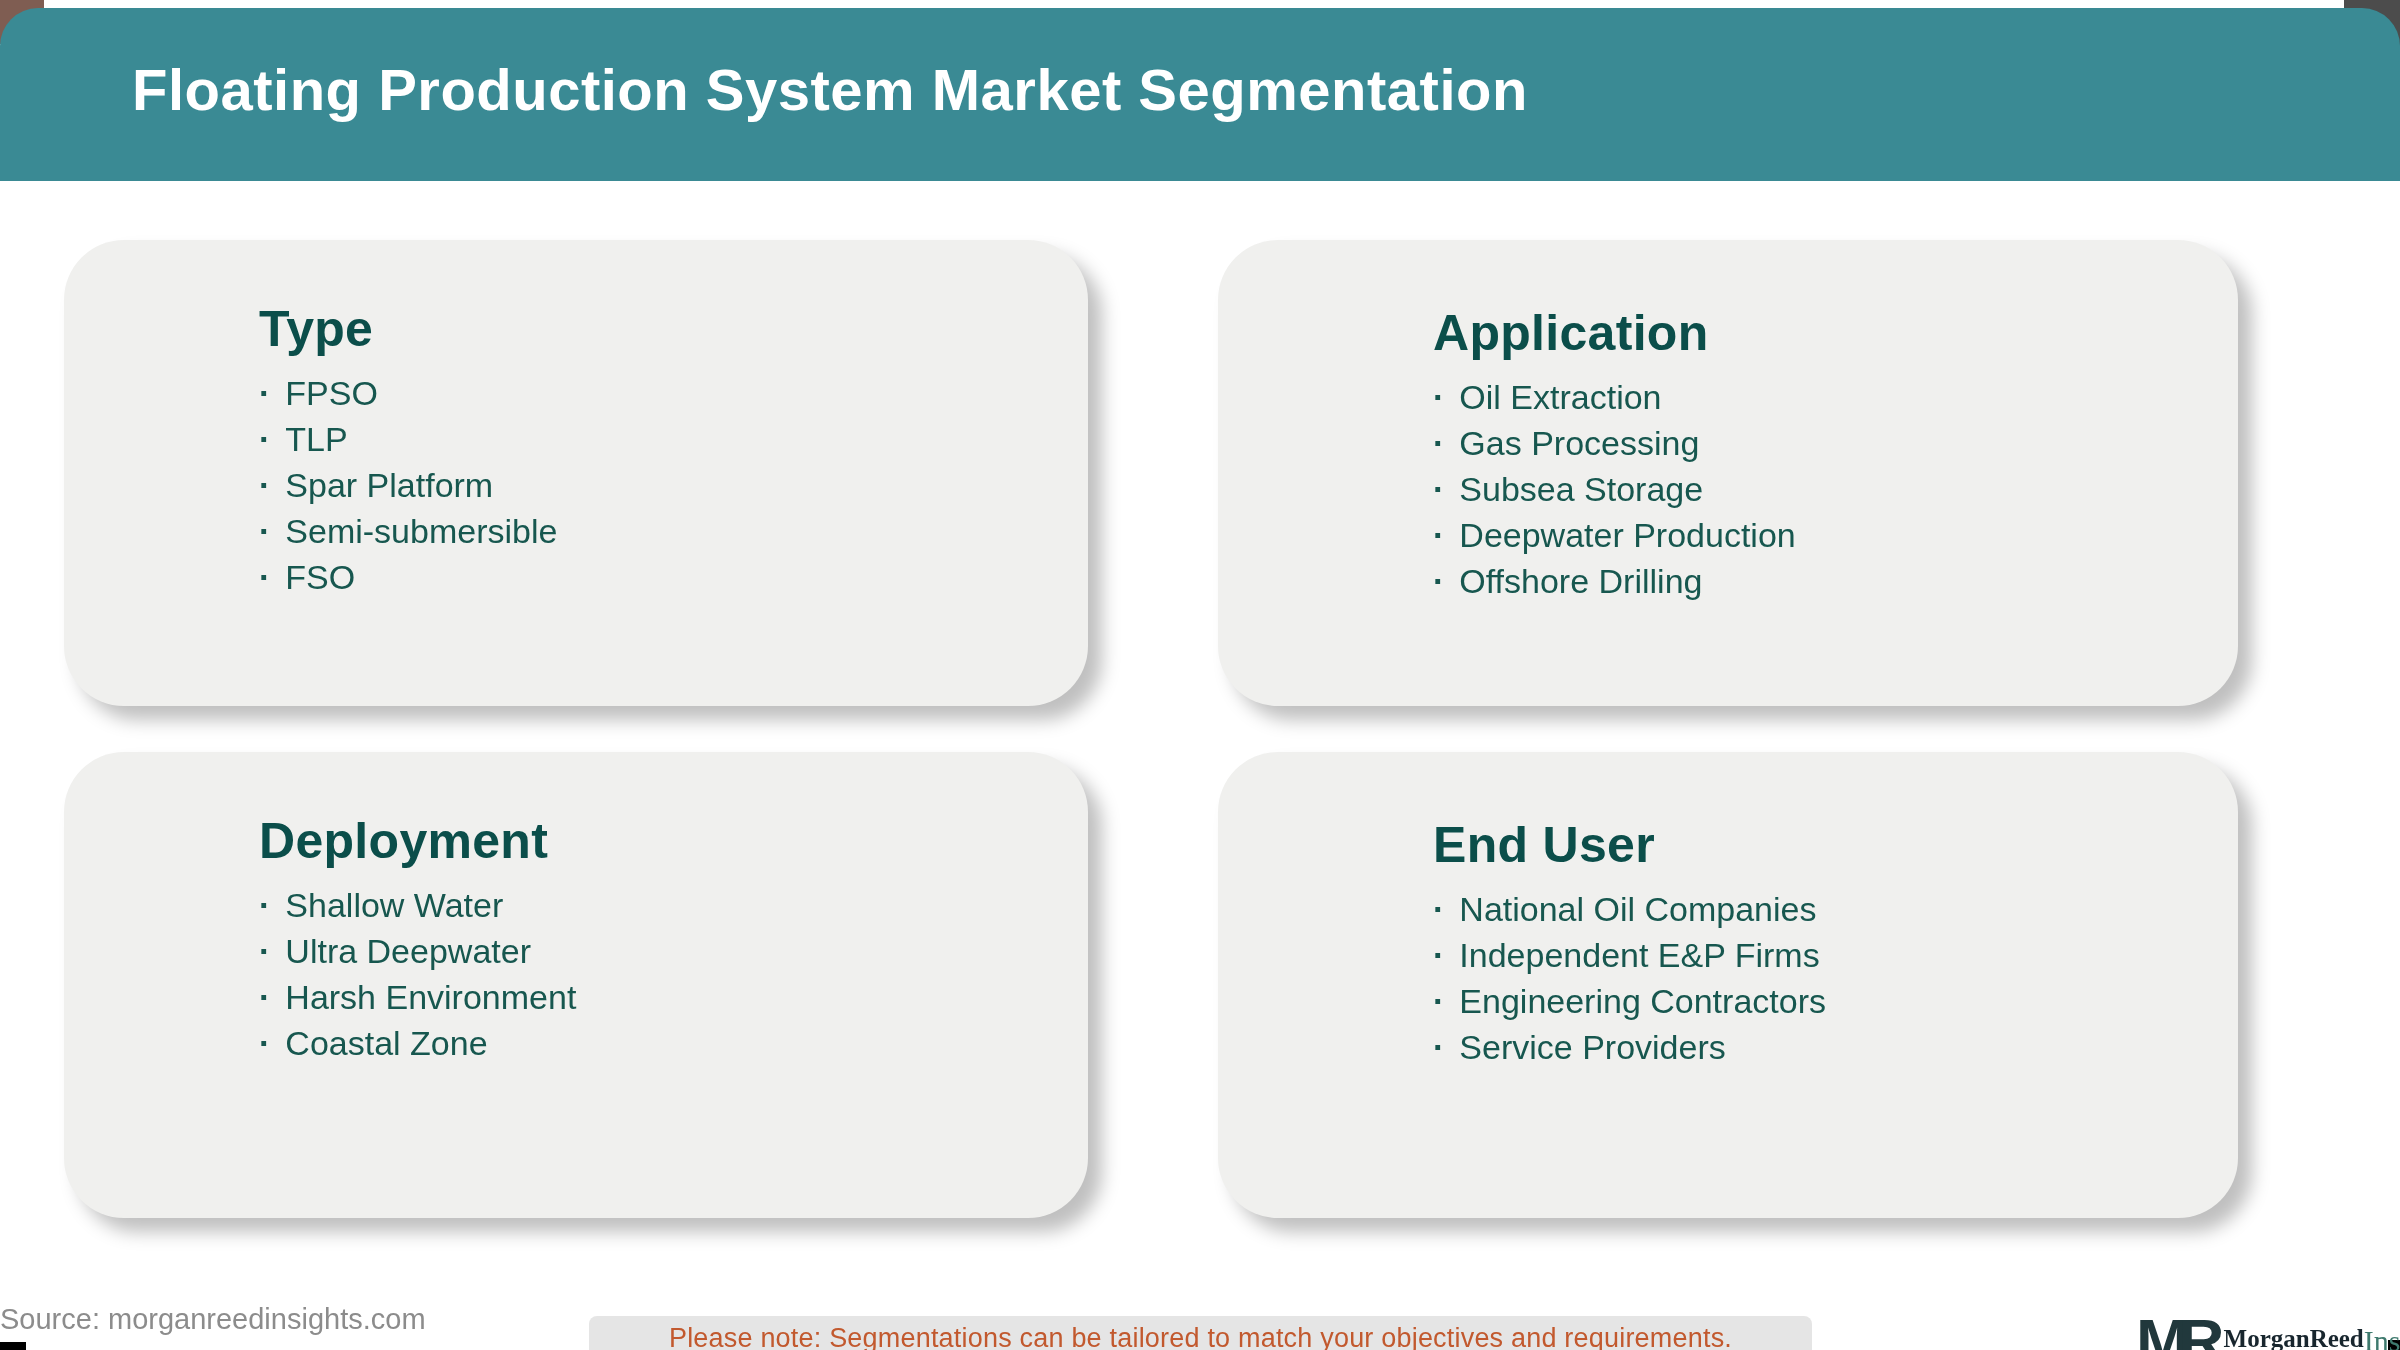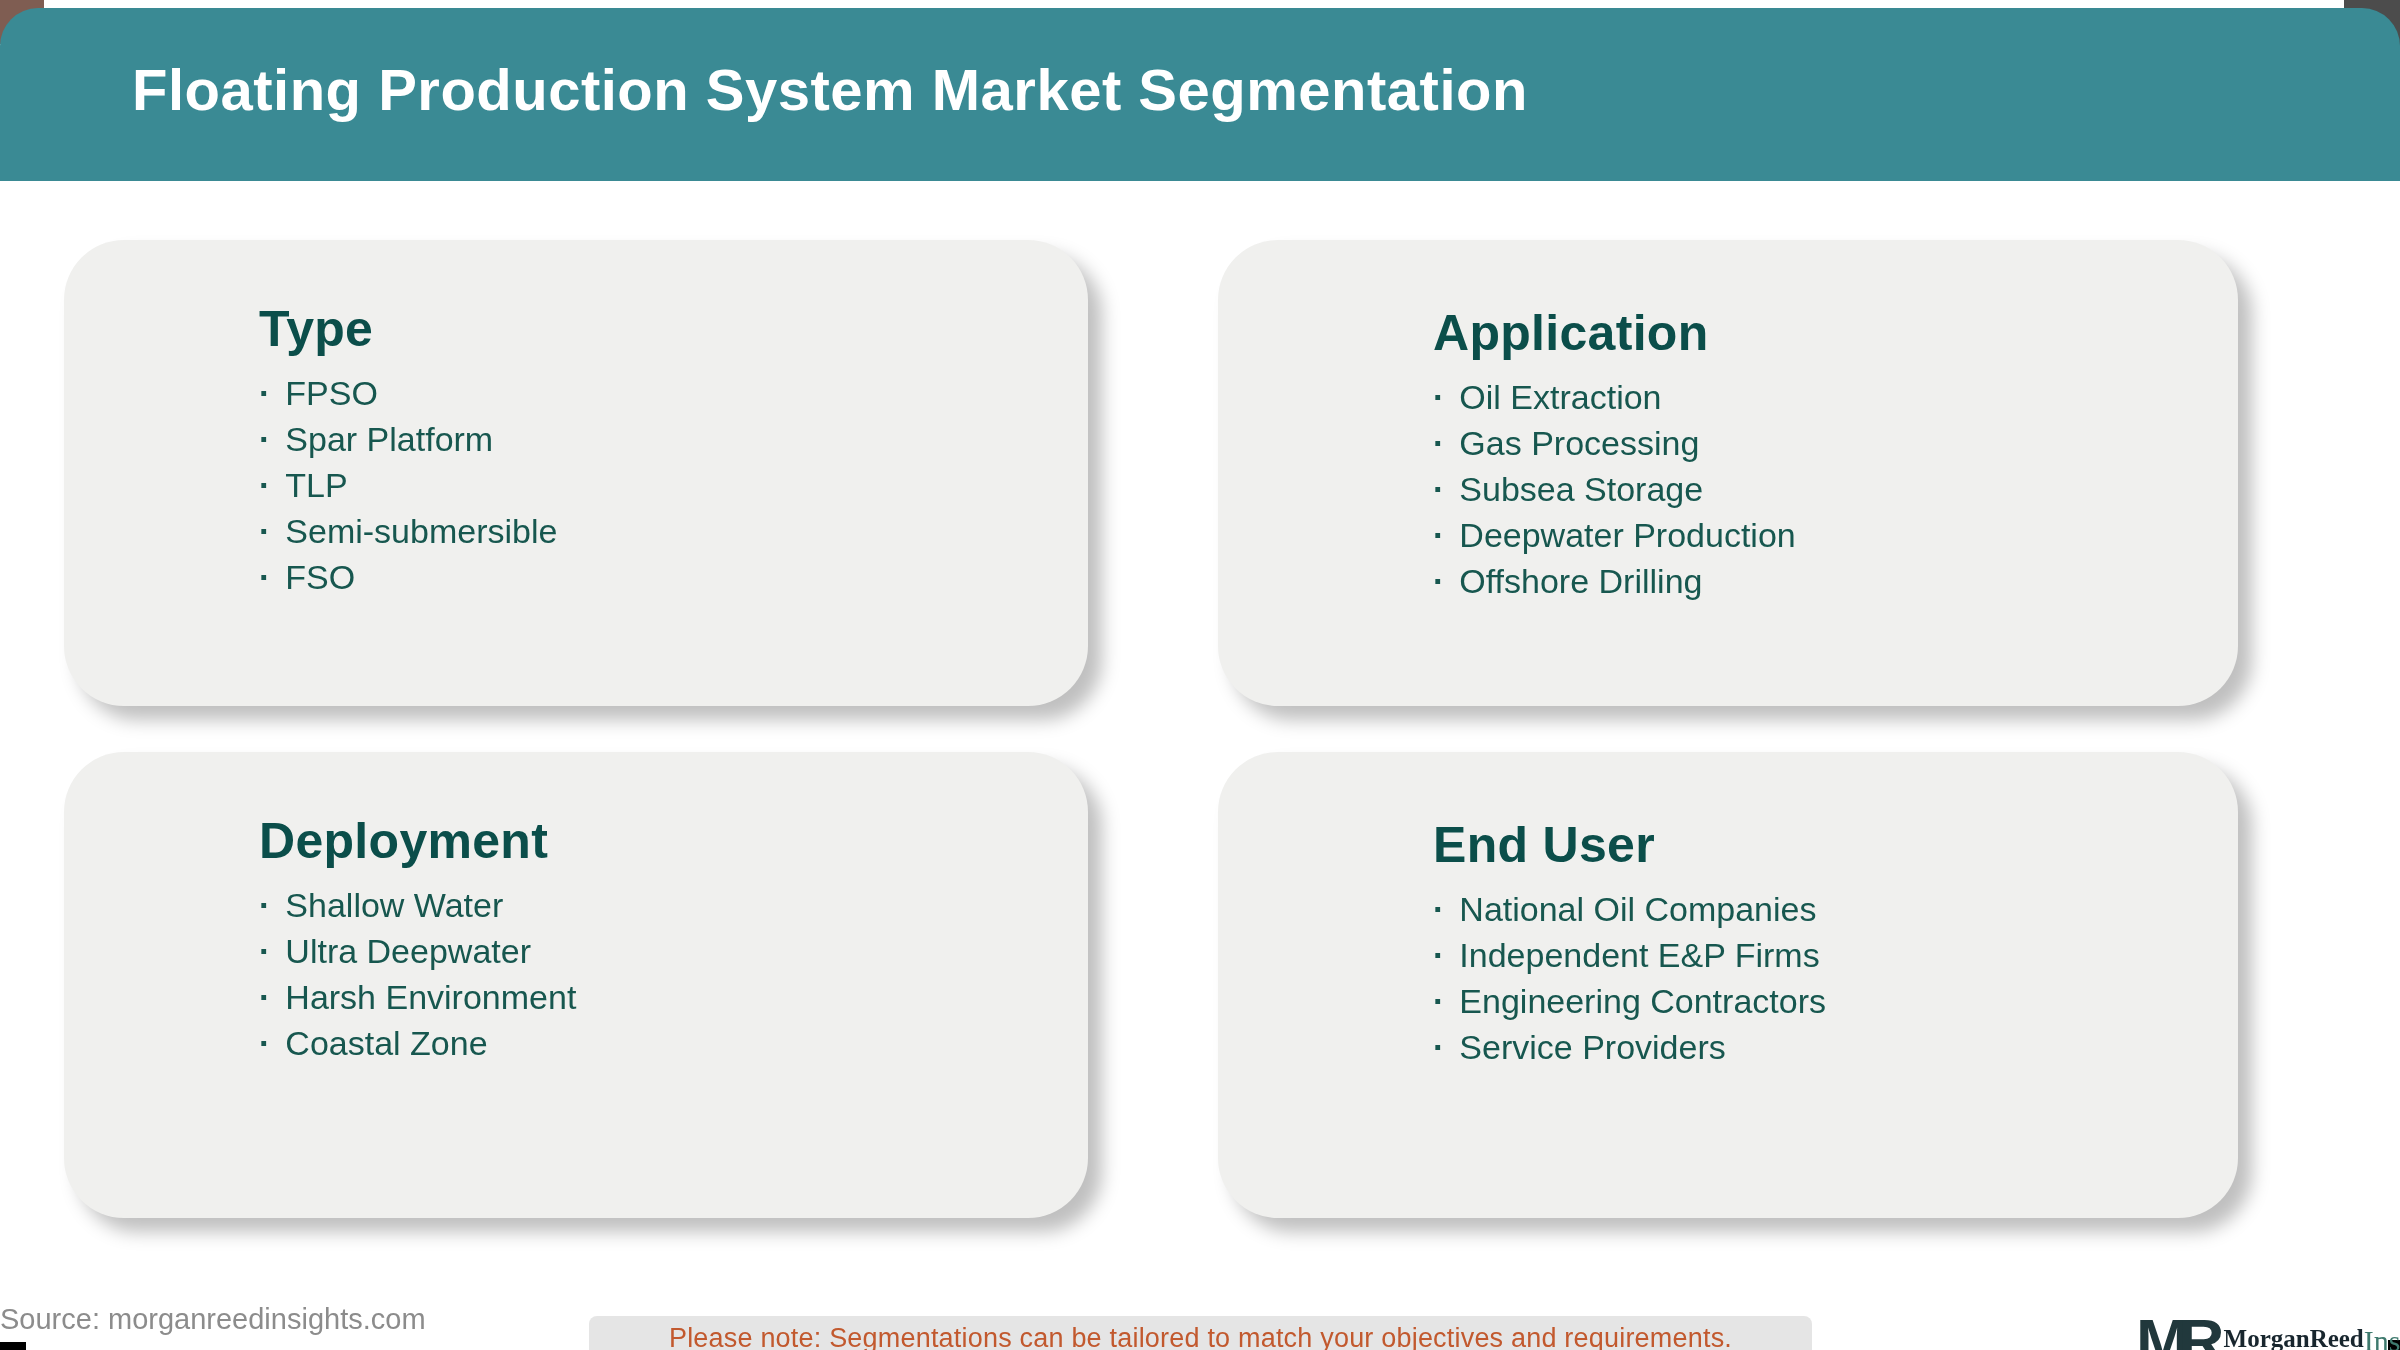--- a/index.html
+++ b/index.html
@@ -67,22 +67,22 @@
   <div class="corner-tr"></div>
 
   <header class="header">
     <h1>Floating Production System Market Segmentation</h1>
   </header>
 
   <section class="card" id="card-type">
     <h2>Type</h2>
     <ul>
         <li>FPSO</li>
+        <li>TLP</li>
         <li>Spar Platform</li>
-        <li>TLP</li>
         <li>Semi-submersible</li>
         <li>FSO</li>
       </ul>
   </section>
 
   <section class="card" id="card-application">
     <h2>Application</h2>
     <ul>
         <li>Oil Extraction</li>
         <li>Gas Processing</li>

